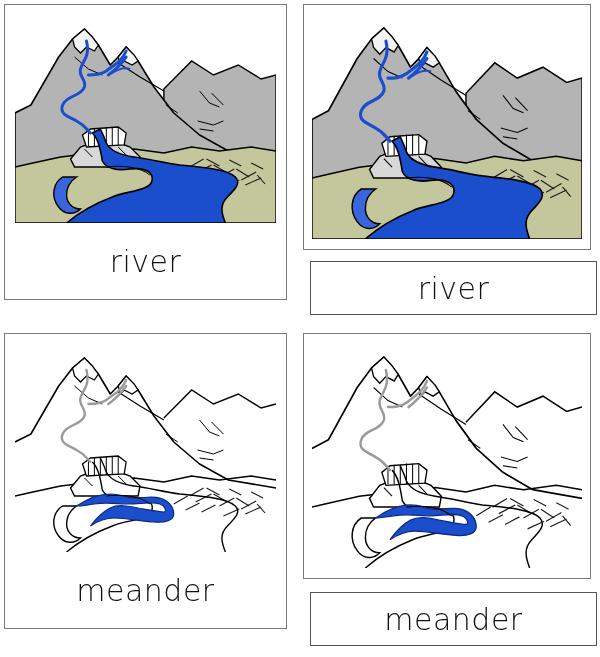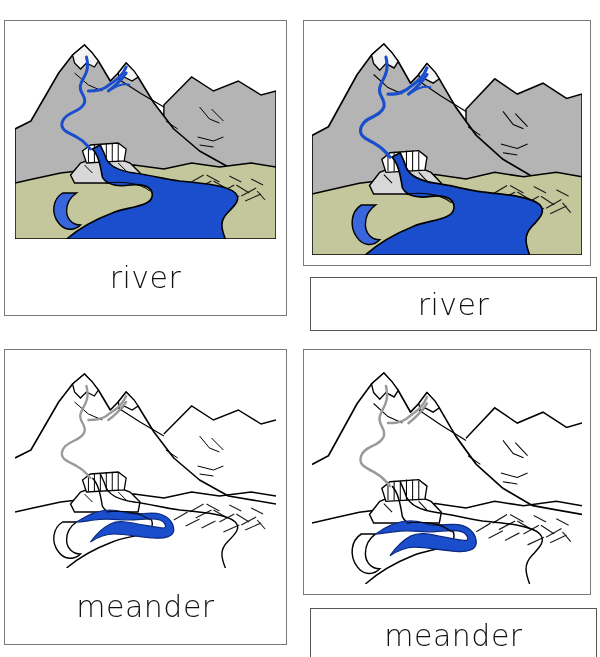--- a/index.html
+++ b/index.html
@@ -9,21 +9,21 @@
   }
   body {
     width: 600px;
     height: 657px;
     font-family: "DejaVu Sans", "Liberation Sans", sans-serif;
     position: relative;
     overflow: hidden;
   }
   .sheet {
     position: absolute;
-    left: 0; top: 16px;
+    left: 0; top: 0;
     width: 600px;
     height: 535px;
   }
 
   
   .card {
     position: absolute;
     background: #ffffff;
     border: 1px solid #7a7a7a;
     box-sizing: border-box;

